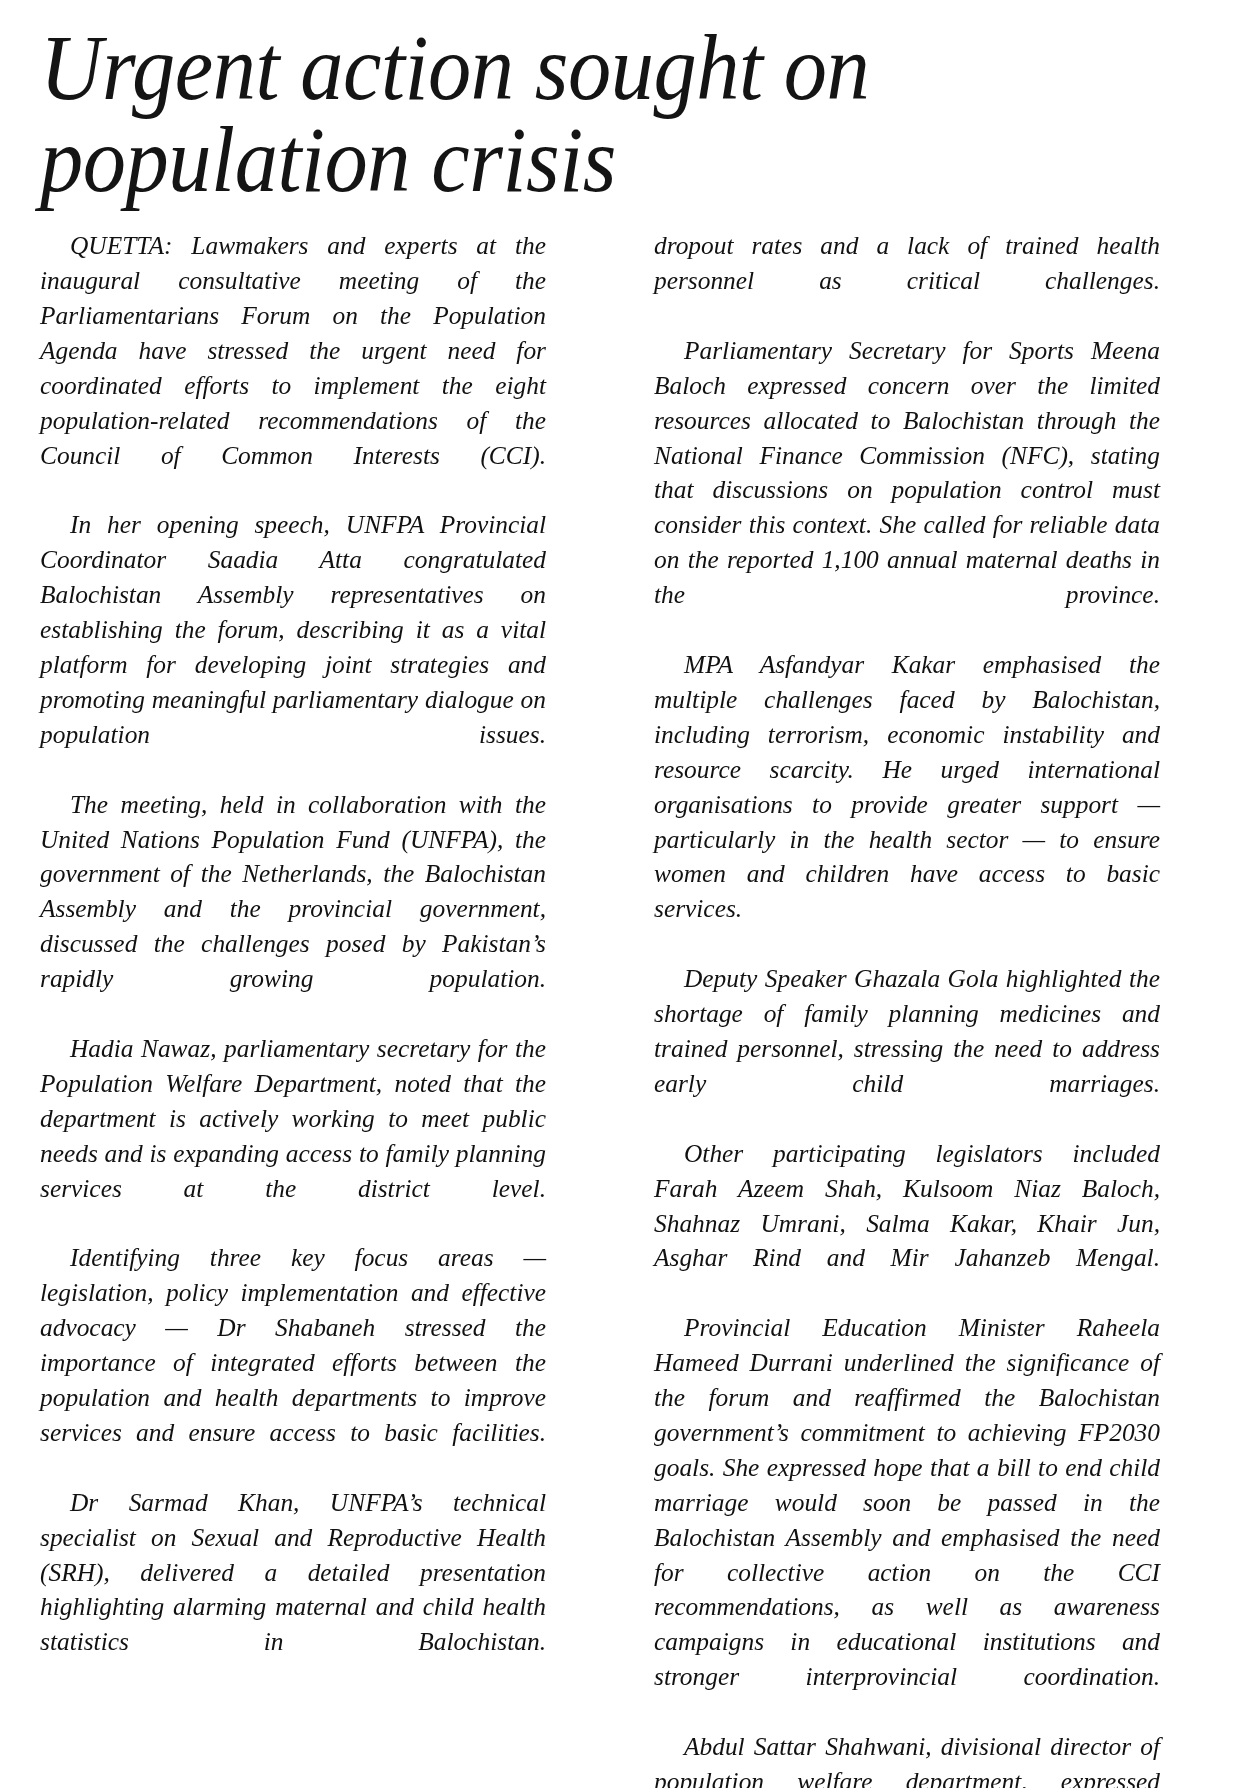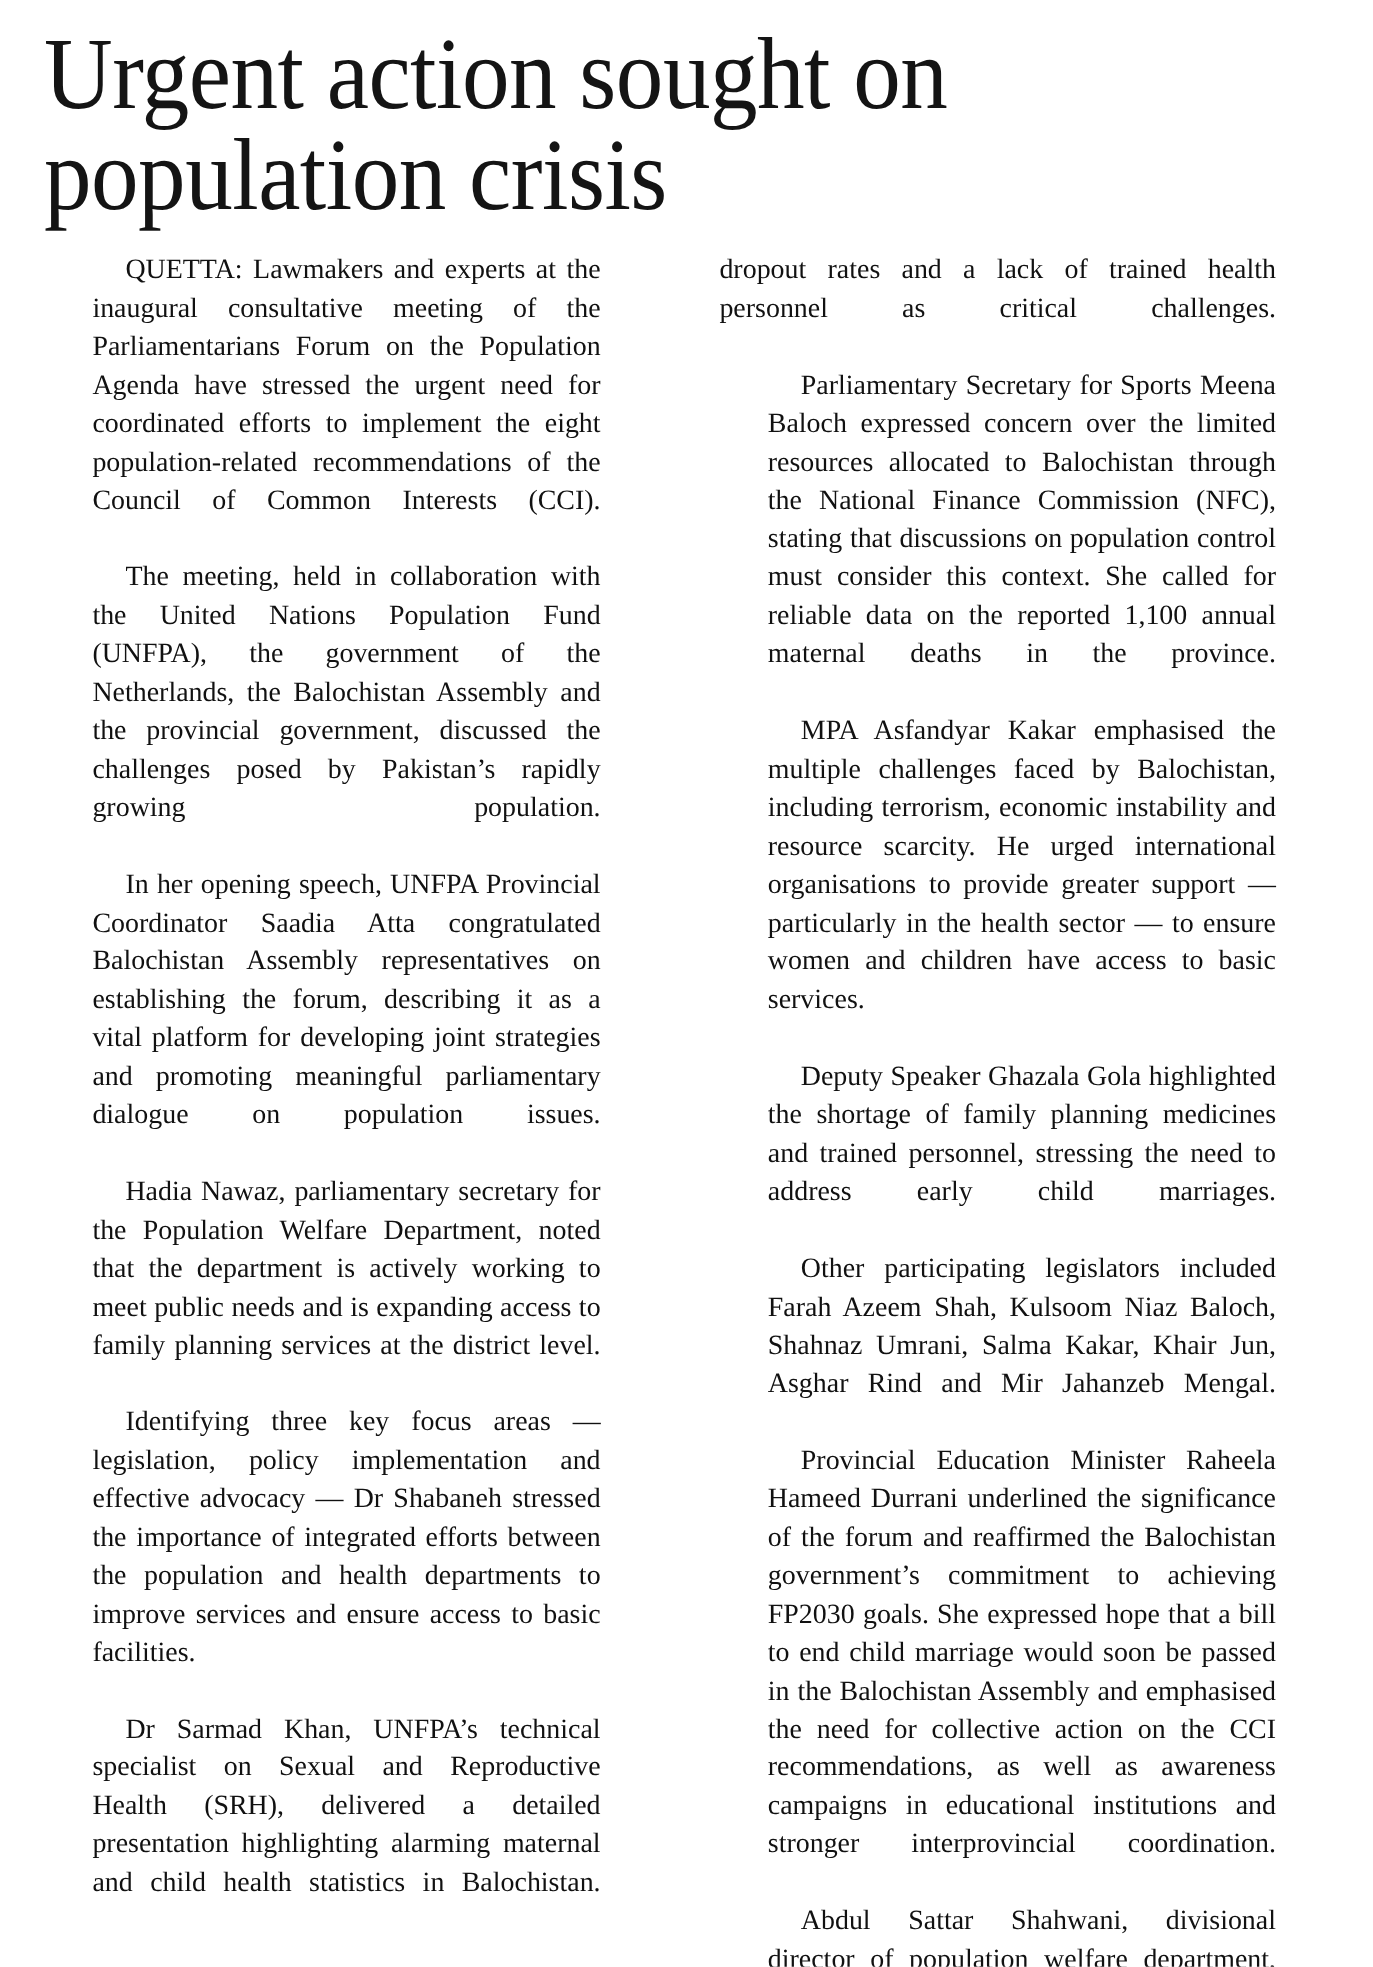--- a/index.html
+++ b/index.html
@@ -15,20 +15,21 @@
     color: #111111;
     overflow: hidden;
   }
   #page {
     position: relative;
     width: 1248px;
     height: 1263px;
     background: #ffffff;
     box-sizing: border-box;
     padding: 22px 44px 0 40px;
+    font-style: italic;
   }
   
   .headline {
     font-family: "Liberation Serif", "DejaVu Serif", serif;
     font-weight: 400;
     font-size: 93px;
     line-height: 0.99;
     letter-spacing: -0.5px;
     color: #141414;
     margin: 0 0 22px 0;
@@ -58,43 +59,42 @@
     text-justify: inter-word;
     hyphens: manual;
     word-spacing: 0.2px;
     color: #111111;
   }
   .para + .para {
     text-indent: 0;
   }
   .para.indent {
     text-indent: 30px;
-    margin-left: 44px;
   }
   
   .para::after {
     content: "";
     display: inline-block;
     width: 100%;
   }
 </style>
 </head>
 <body>
 
 <div id="page">
 
   <h1 class="headline">Urgent action sought on
 population crisis</h1>
 
   <div class="columns">
 
     <div class="column left">
       <p class="para indent">QUETTA: Lawmakers and experts at the inaugural consultative meeting of the Parliamentarians Forum on the Population Agenda have stressed the urgent need for coordinated efforts to implement the eight population-related recommendations of the Council of Common Interests (CCI).</p>
+      <p class="para indent">In her opening speech, UNFPA Provincial Coordinator Saadia Atta congratulated Balochistan Assembly representatives on establishing the forum, describing it as a vital platform for developing joint strategies and promoting meaningful parliamentary dialogue on population issues.</p>
       <p class="para indent">The meeting, held in collaboration with the United Nations Population Fund (UNFPA), the government of the Netherlands, the Balochistan Assembly and the provincial government, discussed the challenges posed by Pakistan’s rapidly growing population.</p>
-      <p class="para indent">In her opening speech, UNFPA Provincial Coordinator Saadia Atta congratulated Balochistan Assembly representatives on establishing the forum, describing it as a vital platform for developing joint strategies and promoting meaningful parliamentary dialogue on population issues.</p>
       <p class="para indent">Hadia Nawaz, parliamentary secretary for the Population Welfare Department, noted that the department is actively working to meet public needs and is expanding access to family planning services at the district level.</p>
       <p class="para indent">Identifying three key focus areas — legislation, policy implementation and effective advocacy — Dr Shabaneh stressed the importance of integrated efforts between the population and health departments to improve services and ensure access to basic facilities.</p>
       <p class="para indent">Dr Sarmad Khan, UNFPA’s technical specialist on Sexual and Reproductive Health (SRH), delivered a detailed presentation highlighting alarming maternal and child health statistics in Balochistan.</p>
 
     </div>
 
     <div class="column right">
       <p class="para">dropout rates and a lack of trained health personnel as critical challenges.</p>
       <p class="para indent">Parliamentary Secretary for Sports Meena Baloch expressed concern over the limited resources allocated to Balochistan through the National Finance Commission (NFC), stating that discussions on population control must consider this context. She called for reliable data on the reported 1,100 annual maternal deaths in the province.</p>
       <p class="para indent">MPA Asfandyar Kakar emphasised the multiple challenges faced by Balochistan, including terrorism, economic instability and resource scarcity. He urged international organisations to provide greater support — particularly in the health sector — to ensure women and children have access to basic services.</p>

